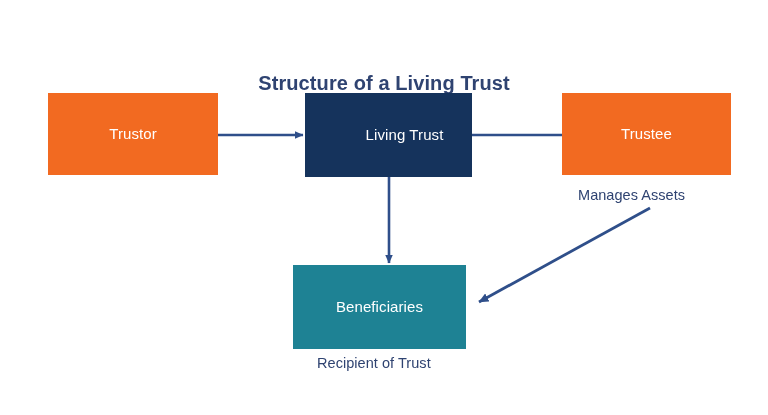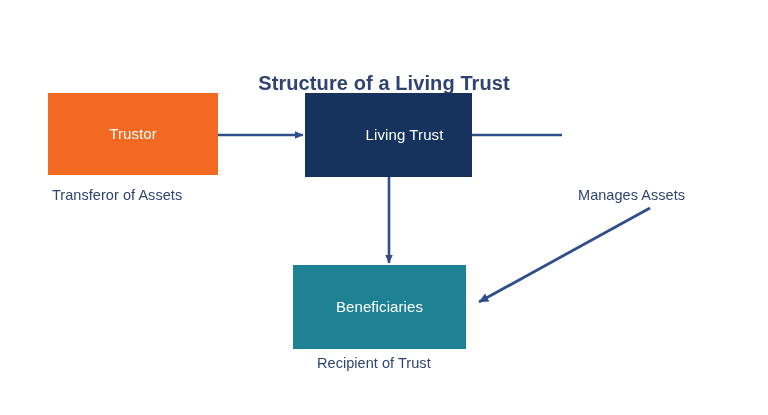--- a/index.html
+++ b/index.html
@@ -99,24 +99,26 @@
   </svg>
 
   <div id="node-trustor" class="node-box" style="background:#F26A21;">
     <span class="node-label">Trustor</span>
   </div>
 
   <div id="node-living-trust" class="node-box" style="background:#15335C;">
     <span class="node-label">Living Trust</span>
   </div>
 
+  <div id="node-trustee" class="node-box" style="background:#F26A21;">
+    <span class="node-label">Trustee</span>
+  </div>
 
   <div id="node-beneficiaries" class="node-box" style="background:#1E8294;">
     <span class="node-label">Beneficiaries</span>
   </div>
 
-  <div id="caption-trustor" class="caption">Transferor of Assets</div>
 
   <div id="caption-trustee" class="caption">Manages Assets</div>
 
   <div id="caption-beneficiaries" class="caption">Recipient of Trust</div>
 
 </div>
 
 </body></html>

